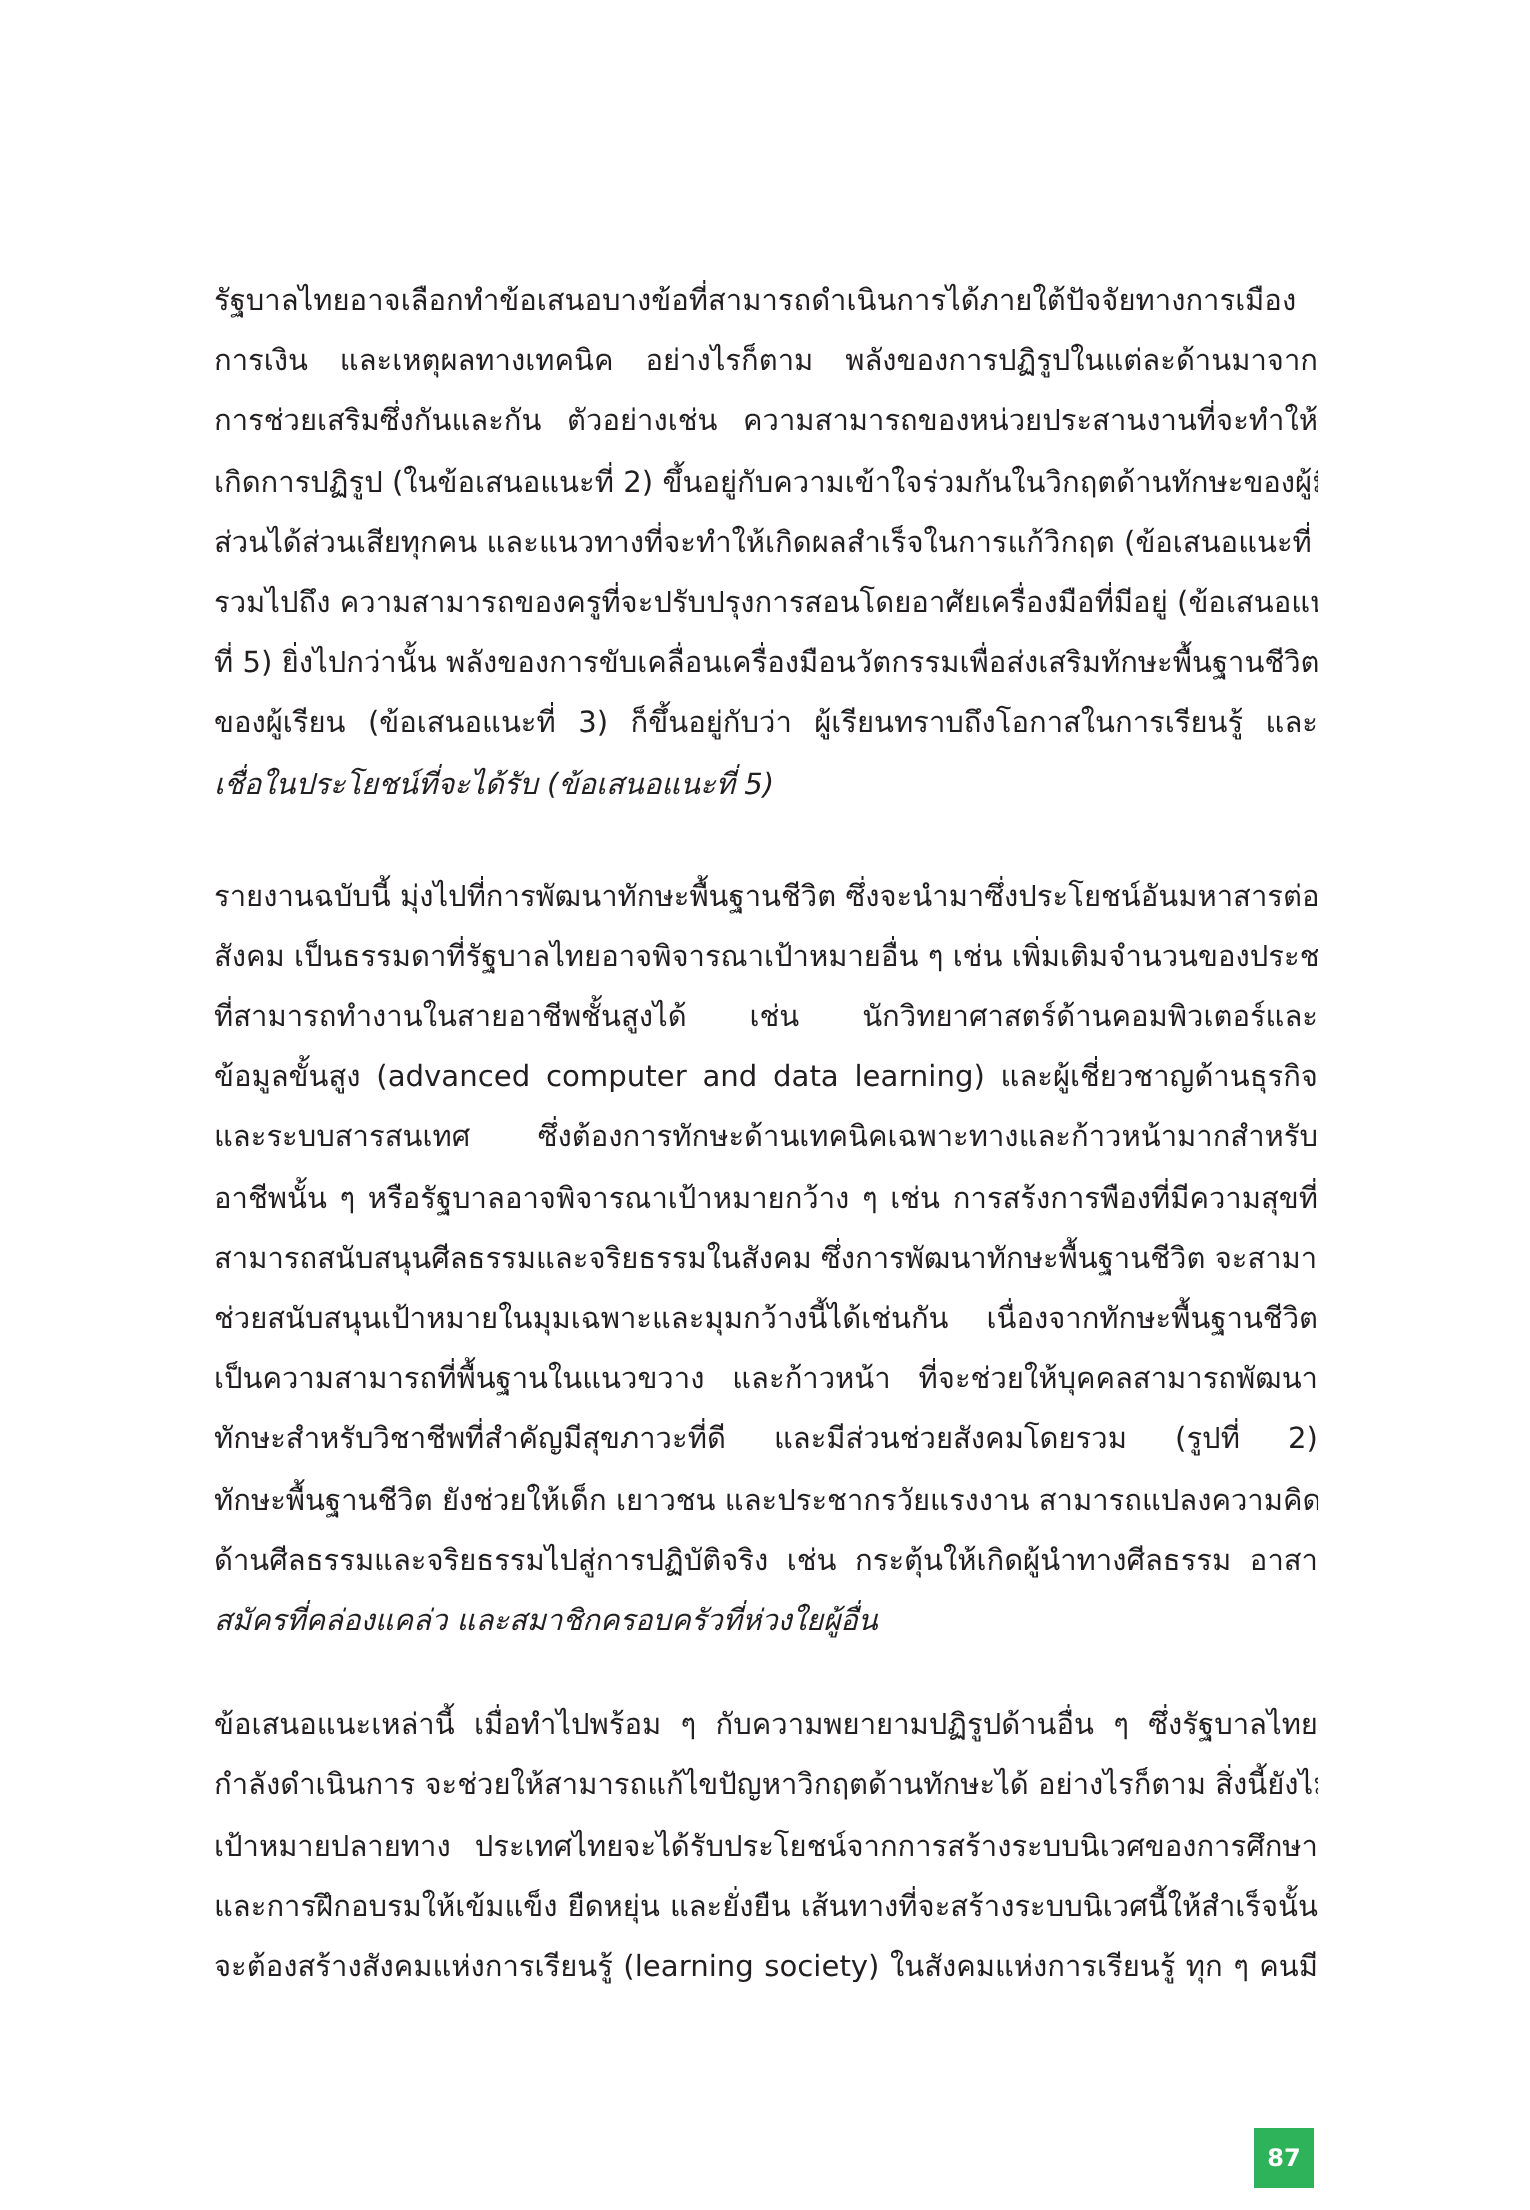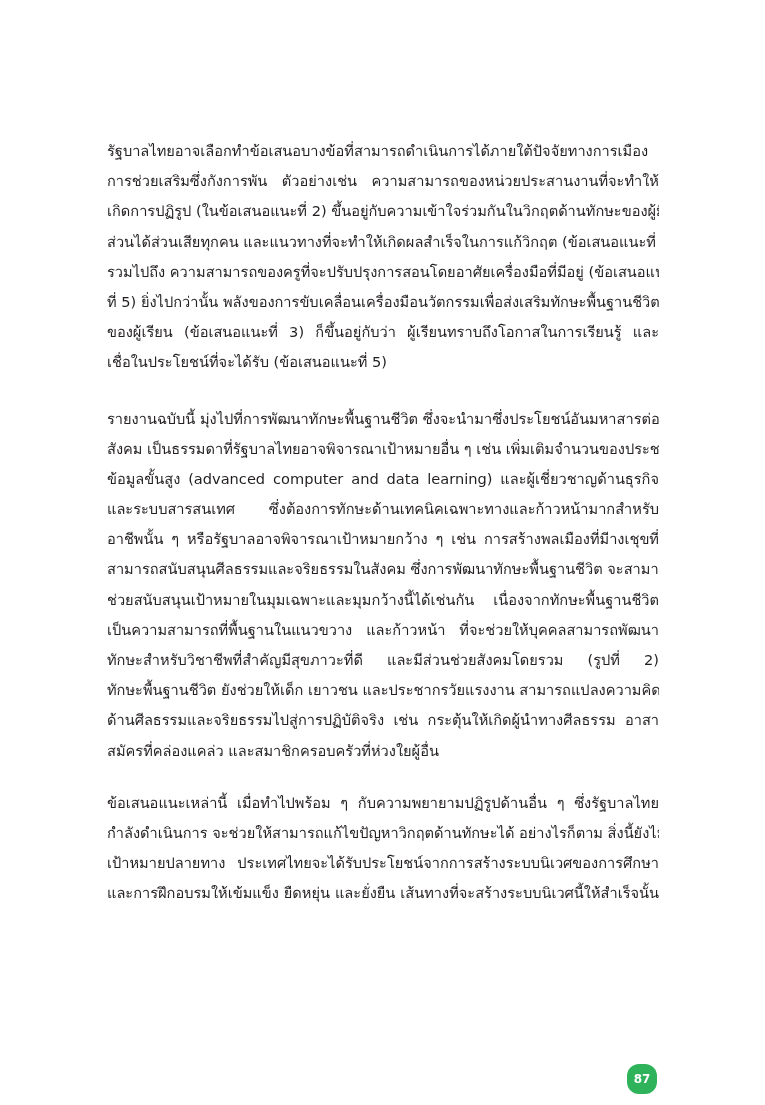--- a/index.html
+++ b/index.html
@@ -39,77 +39,81 @@
     .line {
       display: block;
       white-space: nowrap;
       text-align: justify;
       text-align-last: justify;
       overflow: hidden;
       height: 30.2px;
     }
     .line.last {
       text-align-last: left;
+      font-style: italic;
     }
     .p1 { margin-bottom: 26px; }
     .p2 { margin-bottom: 22px; }
     .page-badge {
       position: absolute;
       left: 627px;
       top: 1030px;
       width: 30px;
       height: 30px;
       background: #2fb35a;
-      border-radius: 12px;
+      border-radius: 0;
       color: #ffffff;
       font-family: "DejaVu Sans", sans-serif;
       font-weight: bold;
       font-size: 12px;
       display: flex;
       align-items: center;
       justify-content: center;
     }
   </style>
 </head>
 <body>
 
 <div class="page">
   <div class="content">
 
     <div class="paragraph p1">
       <span class="line">รัฐบาลไทยอาจเลือกทำข้อเสนอบางข้อที่สามารถดำเนินการได้ภายใต้ปัจจัยทางการเมือง</span>
-      <span class="line">การช่วยเสริมซึ่งกังการพัน ตัวอย่างเช่น ความสามารถของหน่วยประสานงานที่จะทำให้</span>
+      <span class="line">การเงิน และเหตุผลทางเทคนิค อย่างไรก็ตาม พลังของการปฏิรูปในแต่ละด้านมาจาก</span>
+      <span class="line">การช่วยเสริมซึ่งกันและกัน ตัวอย่างเช่น ความสามารถของหน่วยประสานงานที่จะทำให้</span>
       <span class="line">เกิดการปฏิรูป (ในข้อเสนอแนะที่ 2) ขึ้นอยู่กับความเข้าใจร่วมกันในวิกฤตด้านทักษะของผู้มี</span>
       <span class="line">ส่วนได้ส่วนเสียทุกคน และแนวทางที่จะทำให้เกิดผลสำเร็จในการแก้วิกฤต (ข้อเสนอแนะที่ 1)</span>
       <span class="line">รวมไปถึง ความสามารถของครูที่จะปรับปรุงการสอนโดยอาศัยเครื่องมือที่มีอยู่ (ข้อเสนอแนะ</span>
       <span class="line">ที่ 5) ยิ่งไปกว่านั้น พลังของการขับเคลื่อนเครื่องมือนวัตกรรมเพื่อส่งเสริมทักษะพื้นฐานชีวิต</span>
       <span class="line">ของผู้เรียน (ข้อเสนอแนะที่ 3) ก็ขึ้นอยู่กับว่า ผู้เรียนทราบถึงโอกาสในการเรียนรู้ และ</span>
       <span class="line last">เชื่อในประโยชน์ที่จะได้รับ (ข้อเสนอแนะที่ 5)</span>
     </div>
 
     <div class="paragraph p2">
       <span class="line">รายงานฉบับนี้ มุ่งไปที่การพัฒนาทักษะพื้นฐานชีวิต ซึ่งจะนำมาซึ่งประโยชน์อันมหาสารต่อ</span>
       <span class="line">สังคม เป็นธรรมดาที่รัฐบาลไทยอาจพิจารณาเป้าหมายอื่น ๆ เช่น เพิ่มเติมจำนวนของประชากร</span>
+      <span class="line">ที่สามารถทำงานในสายอาชีพชั้นสูงได้ เช่น นักวิทยาศาสตร์ด้านคอมพิวเตอร์และ</span>
       <span class="line">ข้อมูลขั้นสูง (advanced computer and data learning) และผู้เชี่ยวชาญด้านธุรกิจ</span>
       <span class="line">และระบบสารสนเทศ ซึ่งต้องการทักษะด้านเทคนิคเฉพาะทางและก้าวหน้ามากสำหรับ</span>
-      <span class="line">อาชีพนั้น ๆ หรือรัฐบาลอาจพิจารณาเป้าหมายกว้าง ๆ เช่น การสร้างพลเมืองที่มีางเชุขที่</span>
+      <span class="line">อาชีพนั้น ๆ หรือรัฐบาลอาจพิจารณาเป้าหมายกว้าง ๆ เช่น การสร้งการพืองที่มีความสุขที่</span>
       <span class="line">สามารถสนับสนุนศีลธรรมและจริยธรรมในสังคม ซึ่งการพัฒนาทักษะพื้นฐานชีวิต จะสามารถ</span>
       <span class="line">ช่วยสนับสนุนเป้าหมายในมุมเฉพาะและมุมกว้างนี้ได้เช่นกัน เนื่องจากทักษะพื้นฐานชีวิต</span>
       <span class="line">เป็นความสามารถที่พื้นฐานในแนวขวาง และก้าวหน้า ที่จะช่วยให้บุคคลสามารถพัฒนา</span>
       <span class="line">ทักษะสำหรับวิชาชีพที่สำคัญมีสุขภาวะที่ดี และมีส่วนช่วยสังคมโดยรวม (รูปที่ 2)</span>
       <span class="line">ทักษะพื้นฐานชีวิต ยังช่วยให้เด็ก เยาวชน และประชากรวัยแรงงาน สามารถแปลงความคิด</span>
       <span class="line">ด้านศีลธรรมและจริยธรรมไปสู่การปฏิบัติจริง เช่น กระตุ้นให้เกิดผู้นำทางศีลธรรม อาสา</span>
       <span class="line last">สมัครที่คล่องแคล่ว และสมาชิกครอบครัวที่ห่วงใยผู้อื่น</span>
     </div>
 
     <div class="paragraph p3">
       <span class="line">ข้อเสนอแนะเหล่านี้ เมื่อทำไปพร้อม ๆ กับความพยายามปฏิรูปด้านอื่น ๆ ซึ่งรัฐบาลไทย</span>
       <span class="line">กำลังดำเนินการ จะช่วยให้สามารถแก้ไขปัญหาวิกฤตด้านทักษะได้ อย่างไรก็ตาม สิ่งนี้ยังไม่ใช่</span>
       <span class="line">เป้าหมายปลายทาง ประเทศไทยจะได้รับประโยชน์จากการสร้างระบบนิเวศของการศึกษา</span>
       <span class="line">และการฝึกอบรมให้เข้มแข็ง ยืดหยุ่น และยั่งยืน เส้นทางที่จะสร้างระบบนิเวศนี้ให้สำเร็จนั้น</span>
+      <span class="line">จะต้องสร้างสังคมแห่งการเรียนรู้ (learning society) ในสังคมแห่งการเรียนรู้ ทุก ๆ คนมี</span>
     </div>
 
   </div>
 
   <div class="page-badge">
     <span>87</span>
   </div>
 </div>
 
 </body></html>

